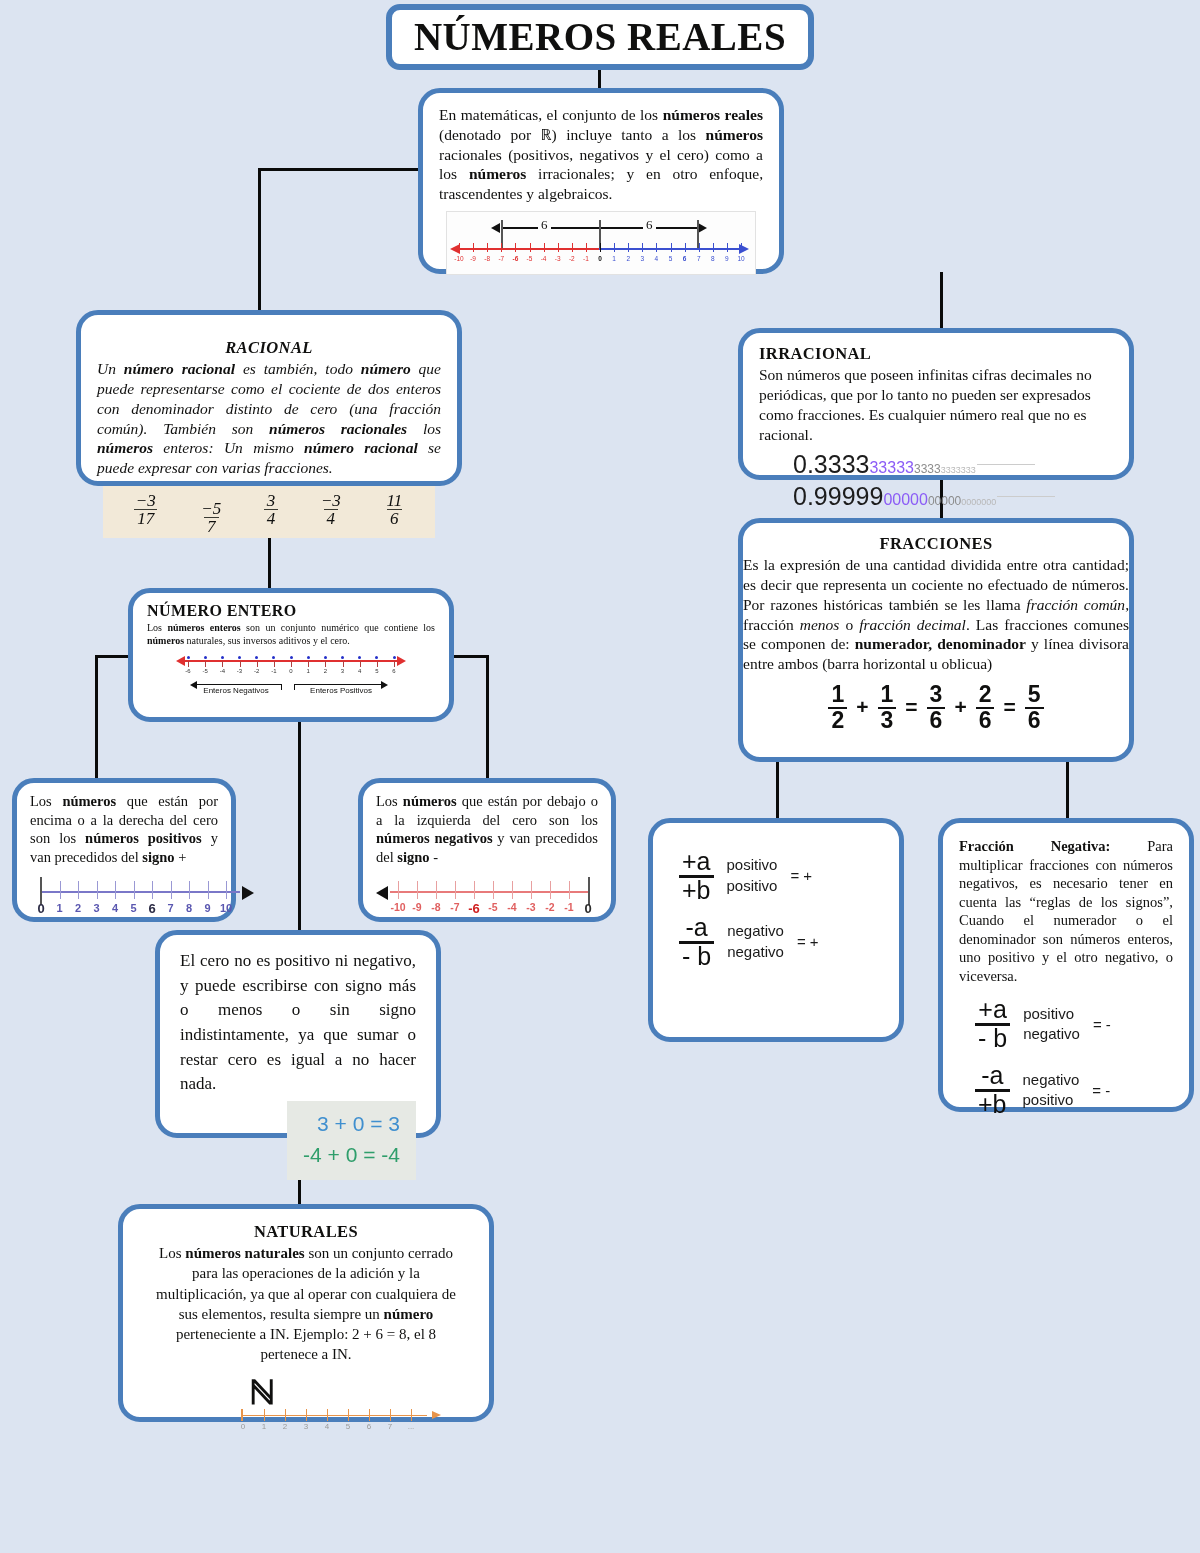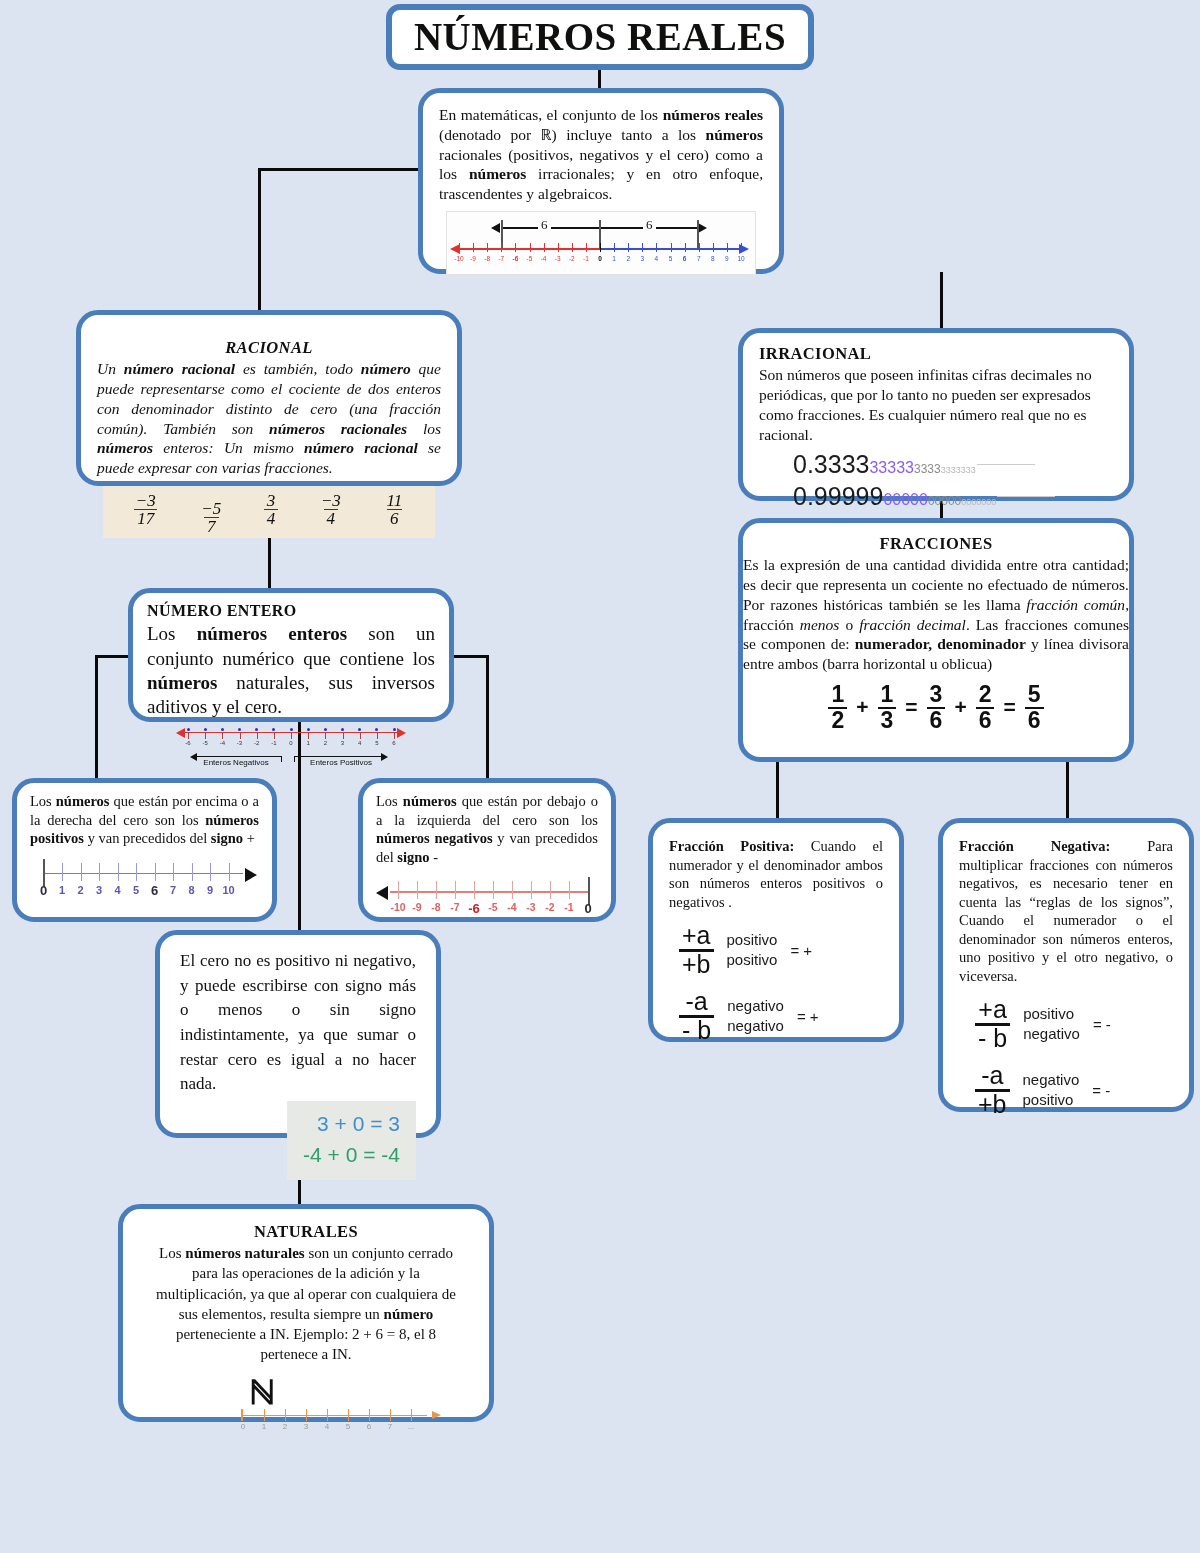--- a/index.html
+++ b/index.html
@@ -236,21 +236,21 @@
           <span class="num">−3</span>
           <span class="den">4</span>
         </span>
         <span class="frac">
           <span class="num">11</span>
           <span class="den">6</span>
         </span>
       </div>
   </div>
 
-  <div class="card" style="left:738px;top:328px;width:396px;height:173px;padding:10px 16px;">
+  <div class="card" style="left:738px;top:328px;width:396px;height:152px;padding:10px 16px;">
     <span class="hd left">IRRACIONAL</span>
     <p class="para" style="text-align:left;">Son números que poseen infinitas cifras decimales no periódicas, que por lo tanto no pueden ser expresados como fracciones. Es cualquier número real que no es racional.</p>
     <div class="irr" id="irracional-decimals">
         <div class="irr-line">
           <span class="irr-big">0.3333</span>
           <span class="irr-mid">33333</span>
           <span class="irr-sm">3333</span>
           <span class="irr-xs">3333333</span>
           <span class="irr-tail"></span>
         </div>
@@ -259,21 +259,21 @@
           <span class="irr-mid">00000</span>
           <span class="irr-sm">00000</span>
           <span class="irr-xs">0000000</span>
           <span class="irr-tail"></span>
         </div>
       </div>
   </div>
 
   <div class="card" style="left:128px;top:588px;width:326px;height:134px;padding:8px 14px;">
     <span class="hd left" style="font-size:16px;">NÚMERO ENTERO</span>
-    <p class="para" style="font-size:19px;">Los <b>números enteros</b> son un conjunto numérico que contiene los <b>números</b> naturales, sus inversos aditivos y el cero.</p>
+    <p class="para" style="font-size:10px;">Los <b>números enteros</b> son un conjunto numérico que contiene los <b>números</b> naturales, sus inversos aditivos y el cero.</p>
     <div class="fig" style="width:230px;height:42px;margin-top:5px;">
       <div style="position:absolute;left:8px;top:7px;right:8px;height:1.6px;background:#e03030;"></div>
       <div class="arrow-l" style="left:0;top:3px;border-right:9px solid #e03030;"></div>
       <div class="arrow-r" style="right:0;top:3px;border-left:9px solid #e03030;"></div>
       <div id="entero-ticks">
           <div class="dot" style="left: 10.5px; top: 3px;"></div>
           <div class="nl-tick" style="left: 12px; top: 8px; height: 6px; background: rgb(176, 64, 64);"></div>
           <div class="nl-lbl" style="left: 5px; top: 15px; width: 14px; font-size: 6px; color: rgb(51, 51, 51);">-6</div>
           <div class="dot" style="left: 27.6667px; top: 3px;"></div>
           <div class="nl-tick" style="left: 29.1667px; top: 8px; height: 6px; background: rgb(176, 64, 64);"></div>
@@ -321,21 +321,21 @@
       <div style="position:absolute;left:118px;top:28px;width:94px;height:10px;">
         <div style="position:absolute;left:0;top:3px;right:6px;height:1.4px;background:#111;"></div>
         <div class="arrow-r" style="right:0;top:0px;border-left:7px solid #111;border-top-width:4px;border-bottom-width:4px;"></div>
         <div style="position:absolute;left:0;top:3px;width:1.4px;height:6px;background:#111;"></div>
       </div>
       <div style="position:absolute;left:12px;top:33px;width:96px;text-align:center;font-size:8px;font-family:'Liberation Sans',sans-serif;">Enteros Negativos</div>
       <div style="position:absolute;left:116px;top:33px;width:98px;text-align:center;font-size:8px;font-family:'Liberation Sans',sans-serif;">Enteros Positivos</div>
     </div>
   </div>
 
-  <div class="card" style="left:12px;top:778px;width:265px;height:144px;padding:9px 13px;">
+  <div class="card" style="left:12px;top:778px;width:224px;height:144px;padding:9px 13px;">
     <p class="para" style="font-size:14.5px;">Los <b>números</b> que están por encima o a la derecha del cero son los <b>números positivos</b> y van precedidos del <b>signo</b> +</p>
     <div class="fig" style="width:224px;height:44px;margin-top:7px;">
       <div style="position:absolute;left:10px;top:18px;right:14px;height:1.6px;background:#7a77c8;"></div>
       <div class="arrow-r" style="right:0;top:13px;border-left:12px solid #111;border-top-width:7px;border-bottom-width:7px;"></div>
       <div style="position:absolute;left:10px;top:4px;width:2.4px;height:28px;background:#555;"></div>
       <div id="pos-ticks">
           <div class="nl-lbl" style="left: 1px; top: 28px; width: 20px; font-size: 13px; color: rgb(43, 43, 68); font-weight: bold;">0</div>
           <div class="nl-tick" style="left: 29.5px; top: 8px; height: 18px; background: rgb(154, 152, 212);"></div>
           <div class="nl-lbl" style="left: 19.5px; top: 28px; width: 20px; font-size: 11px; color: rgb(90, 87, 176); font-weight: bold;">1</div>
           <div class="nl-tick" style="left: 48px; top: 8px; height: 18px; background: rgb(154, 152, 212);"></div>
@@ -457,21 +457,20 @@
         </span>
         <span class="op">=</span>
         <span class="frac">
           <span class="num">5</span>
           <span class="den">6</span>
         </span>
       </div>
   </div>
 
   <div class="card" style="left:648px;top:818px;width:256px;height:224px;padding:14px 16px;">
-    <p class="para" style="font-size:14.5px;"><b>Fracción Positiva:</b> Cuando el numerador y el denominador ambos son números enteros positivos o negativos .</p>
     <div id="fp-rules" style="margin-left:10px;">
         <div class="signrule">
           <span class="frac fr" style="font-size: 25px;">
             <span class="num">+a</span>
             <span class="den">+b</span>
           </span>
           <div class="words">
             <div>positivo</div>
             <div>positivo</div>
           </div>

